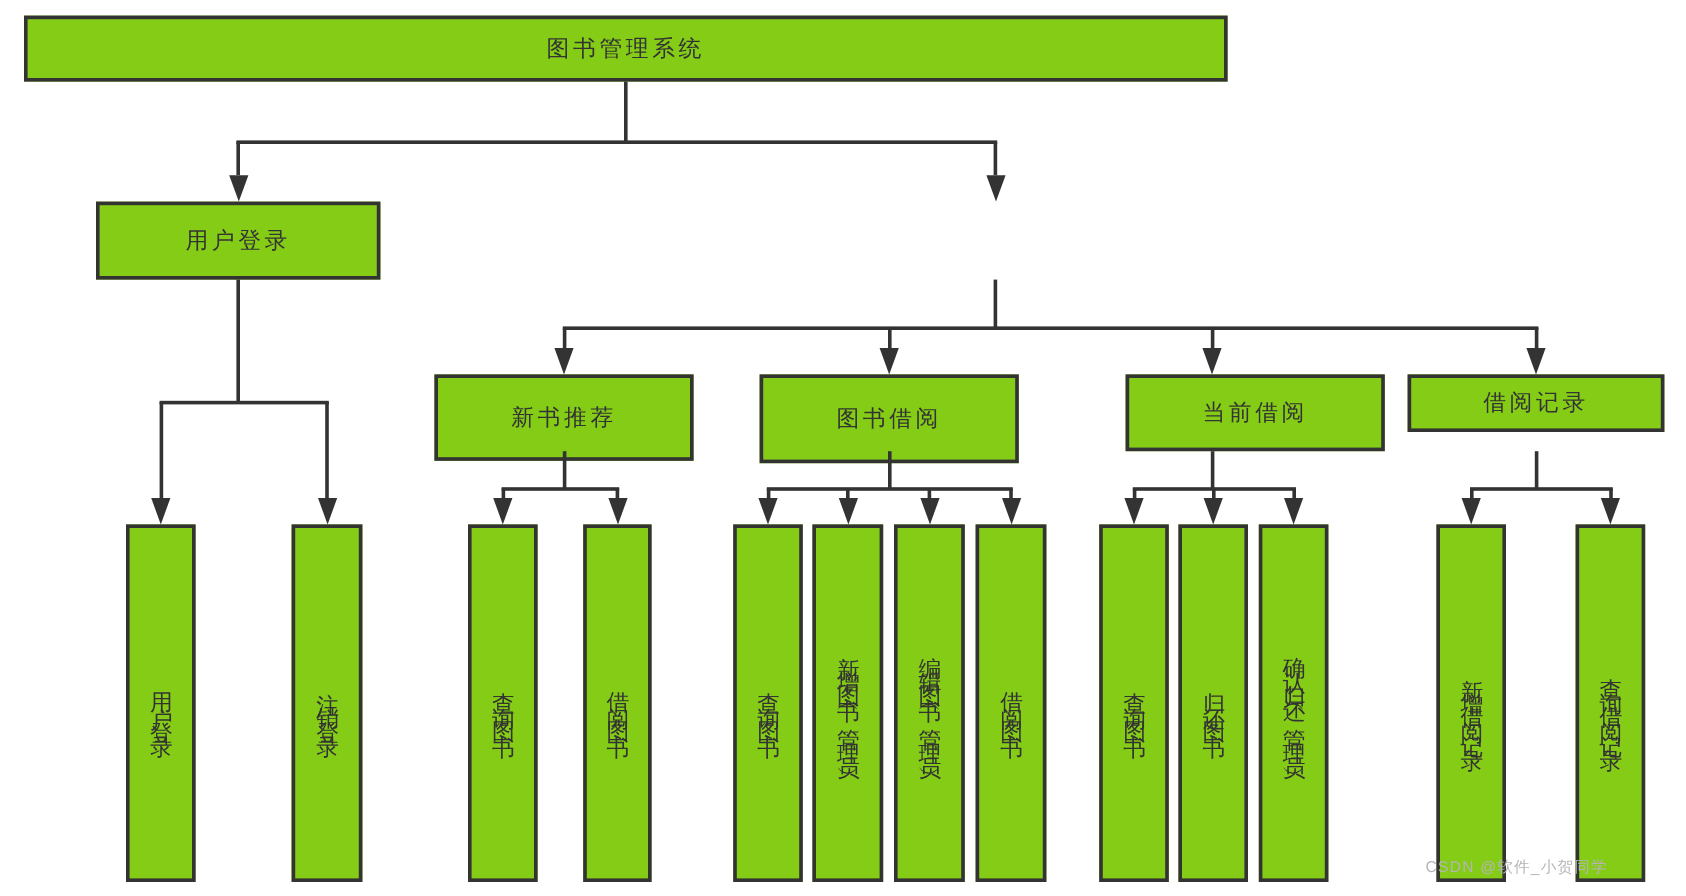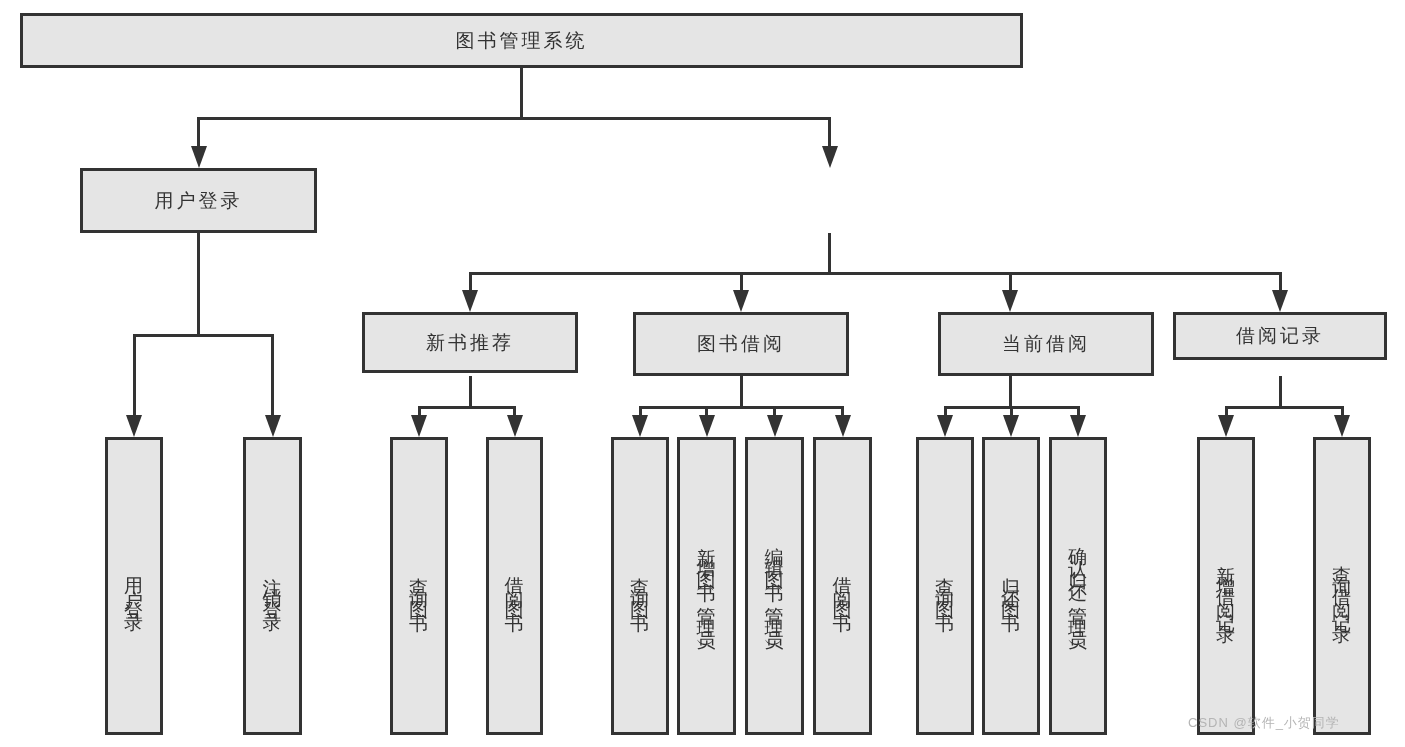--- a/index.html
+++ b/index.html
@@ -12,21 +12,21 @@
     position: relative;
     width: 1405px;
     height: 747px;
     background: #ffffff;
     overflow: hidden;
   }
   .node {
     position: absolute;
     box-sizing: border-box;
     border: 3px solid #333333;
-    background: #e5e5e5;
+    background: #84cc16;
     display: flex;
     align-items: center;
     justify-content: center;
     color: #333333;
   }
   .node .label {
     font-size: 19px;
     color: #333333;
   }
   .node.horizontal .label {
@@ -66,24 +66,24 @@
 <body>
 
 <div id="canvas">
   <div class="watermark">CSDN @软件_小贺同学</div>
 <div class="node horizontal" style="left: 20px; top: 13px; width: 1003px; height: 55px;">
       <span class="label">图书管理系统</span>
     </div>
     <div class="node horizontal" style="left: 80px; top: 168px; width: 237px; height: 65px;">
       <span class="label">用户登录</span>
     </div>
-    <div class="node horizontal" style="left: 362px; top: 312px; width: 216px; height: 61px;">
+    <div class="node horizontal" style="left: 362px; top: 312px; width: 216px; height: 72px;">
       <span class="label">新书推荐</span>
     </div>
-    <div class="node horizontal" style="left: 633px; top: 312px; width: 216px; height: 64px;">
+    <div class="node horizontal" style="left: 633px; top: 312px; width: 216px; height: 74px;">
       <span class="label">图书借阅</span>
     </div>
     <div class="node horizontal" style="left: 902px; top: 312px; width: 216px; height: 64px; margin-left: 36px;">
       <span class="label">当前借阅</span>
     </div>
     <div class="node horizontal" style="left: 1173px; top: 312px; width: 214px; height: 48px;">
       <span class="label">借阅记录</span>
     </div>
     <div class="node vertical" style="left: 105px; top: 437px; width: 58px; height: 298px;">
       <span class="label">用户登录</span>

